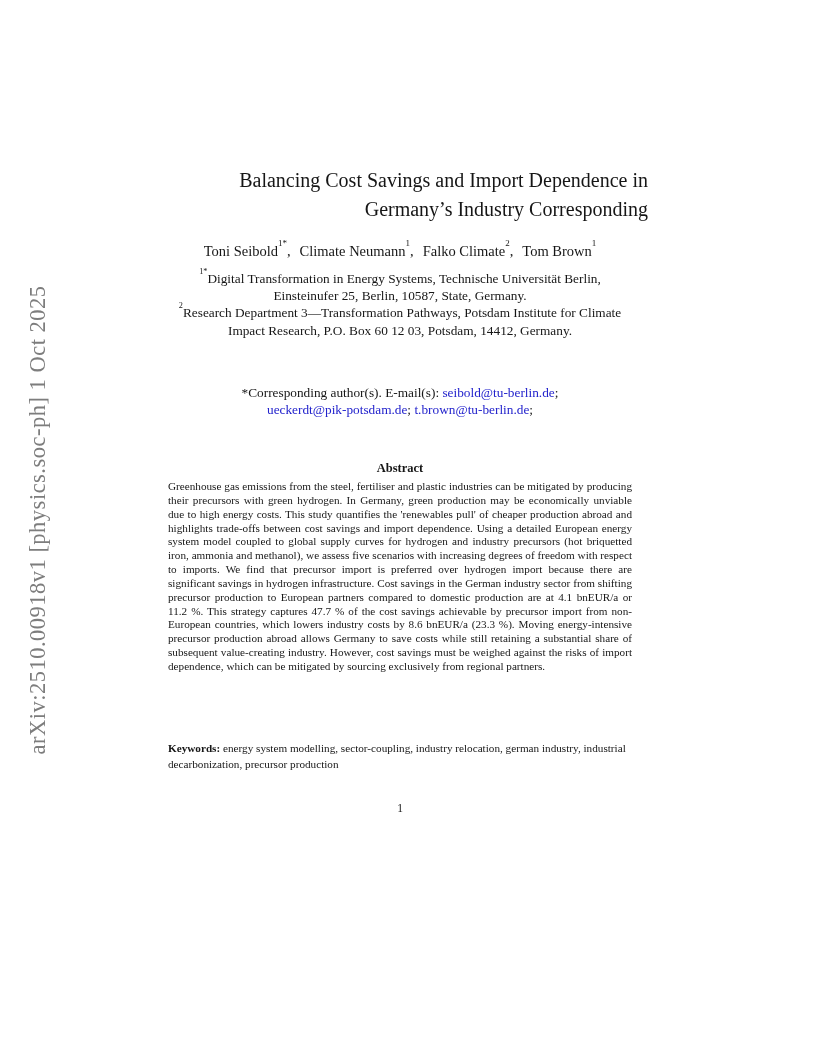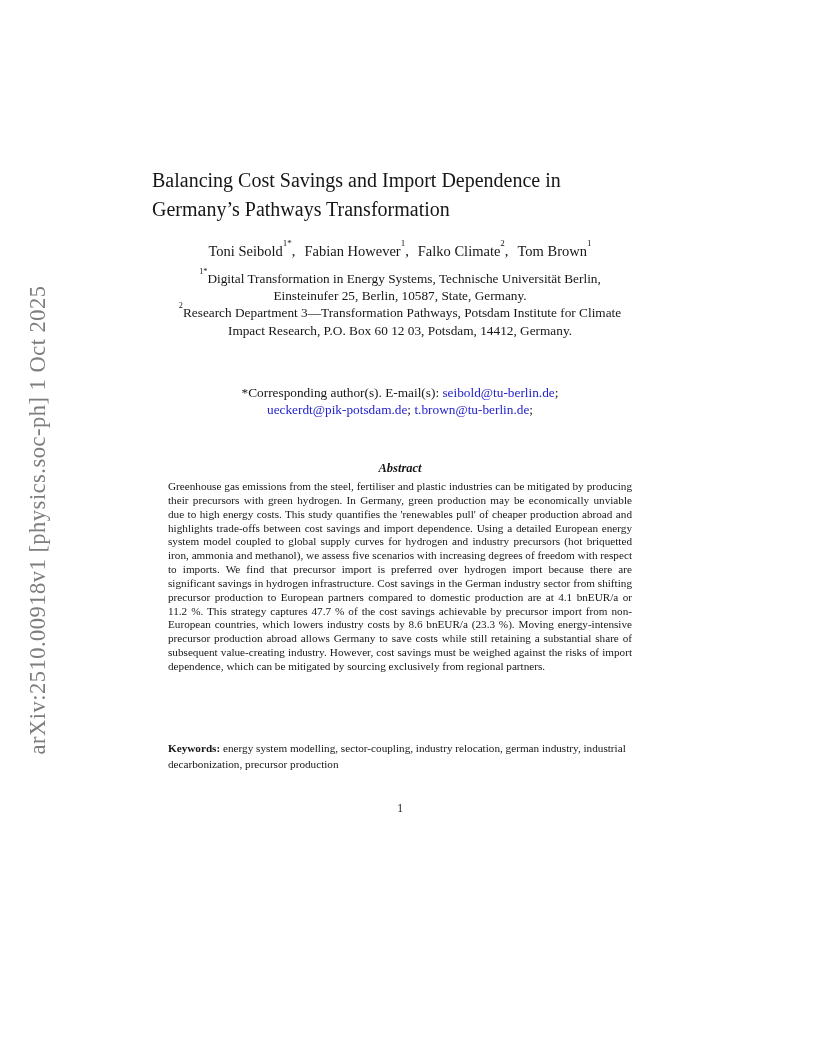--- a/index.html
+++ b/index.html
@@ -25,21 +25,21 @@
   }
 
   .column {
     position: absolute;
     left: 168px; width: 464px; top: 0;
   }
 
   .title {
     position: absolute;
     top: 166px; left: -16px; width: 496px;
-    text-align: left;
+    text-align: right;
     font-size: 20px;
     line-height: 29px;
   }
 
   .authors {
     position: absolute;
     top: 243px; left: -16px; width: 496px;
     text-align: center;
     font-size: 14.5px;
   }
@@ -67,21 +67,20 @@
     line-height: 17.2px;
   }
   .email { color: var(--link, #2222cc); text-decoration: none; cursor: pointer; text-align: center; }
 
   .abstract-heading {
     position: absolute;
     top: 461px; left: 0; width: 464px;
     text-align: center;
     font-weight: bold;
     font-size: 12.5px;
-    font-style: italic;
   }
 
   .abstract-body {
     position: absolute;
     top: 480px; left: 0; width: 464px;
     font-size: 11.2px;
     line-height: 13.85px;
     text-align: justify;
   }
 
@@ -105,25 +104,25 @@
 <body>
 
 <div class="page">
 
   <div class="arxiv-sidebar">arXiv:2510.00918v1  [physics.soc-ph]  1 Oct 2025</div>
 
   <div class="column">
 
     <div class="title">
       <span>Balancing Cost Savings and Import Dependence in</span><br>
-      <span>Germany’s Pathways Transformation</span>
+      <span>Germany’s Industry Corresponding</span>
     </div>
 
     <div class="authors">
-      <span class="author"><span>Toni Seibold</span><sup class="auth-sup">1*</sup><span>,</span></span><span class="author"><span>Fabian However</span><sup class="auth-sup">1</sup><span>,</span></span><span class="author"><span>Falko Climate</span><sup class="auth-sup">2</sup><span>,</span></span><span class="author"><span>Tom Brown</span><sup class="auth-sup">1</sup></span>
+      <span class="author"><span>Toni Seibold</span><sup class="auth-sup">1*</sup><span>,</span></span><span class="author"><span>Climate Neumann</span><sup class="auth-sup">1</sup><span>,</span></span><span class="author"><span>Falko Climate</span><sup class="auth-sup">2</sup><span>,</span></span><span class="author"><span>Tom Brown</span><sup class="auth-sup">1</sup></span>
     </div>
 
     <div class="affiliations">
       <div><sup class="aff-sup">1*</sup><span>Digital Transformation in Energy Systems, Technische Universität Berlin, Einsteinufer 25, Berlin, 10587, State, Germany.</span></div>
       <div><sup class="aff-sup">2</sup><span>Research Department 3—Transformation Pathways, Potsdam Institute for Climate Impact Research, P.O. Box 60 12 03, Potsdam, 14412, Germany.</span></div>
     </div>
 
     <div class="corresponding">
       <div><span>*Corresponding author(s). E-mail(s): </span><a class="email">seibold@tu-berlin.de</a><span>;</span></div>
       <div><a class="email">ueckerdt@pik-potsdam.de</a><span>; </span><a class="email">t.brown@tu-berlin.de</a><span>;</span></div>

